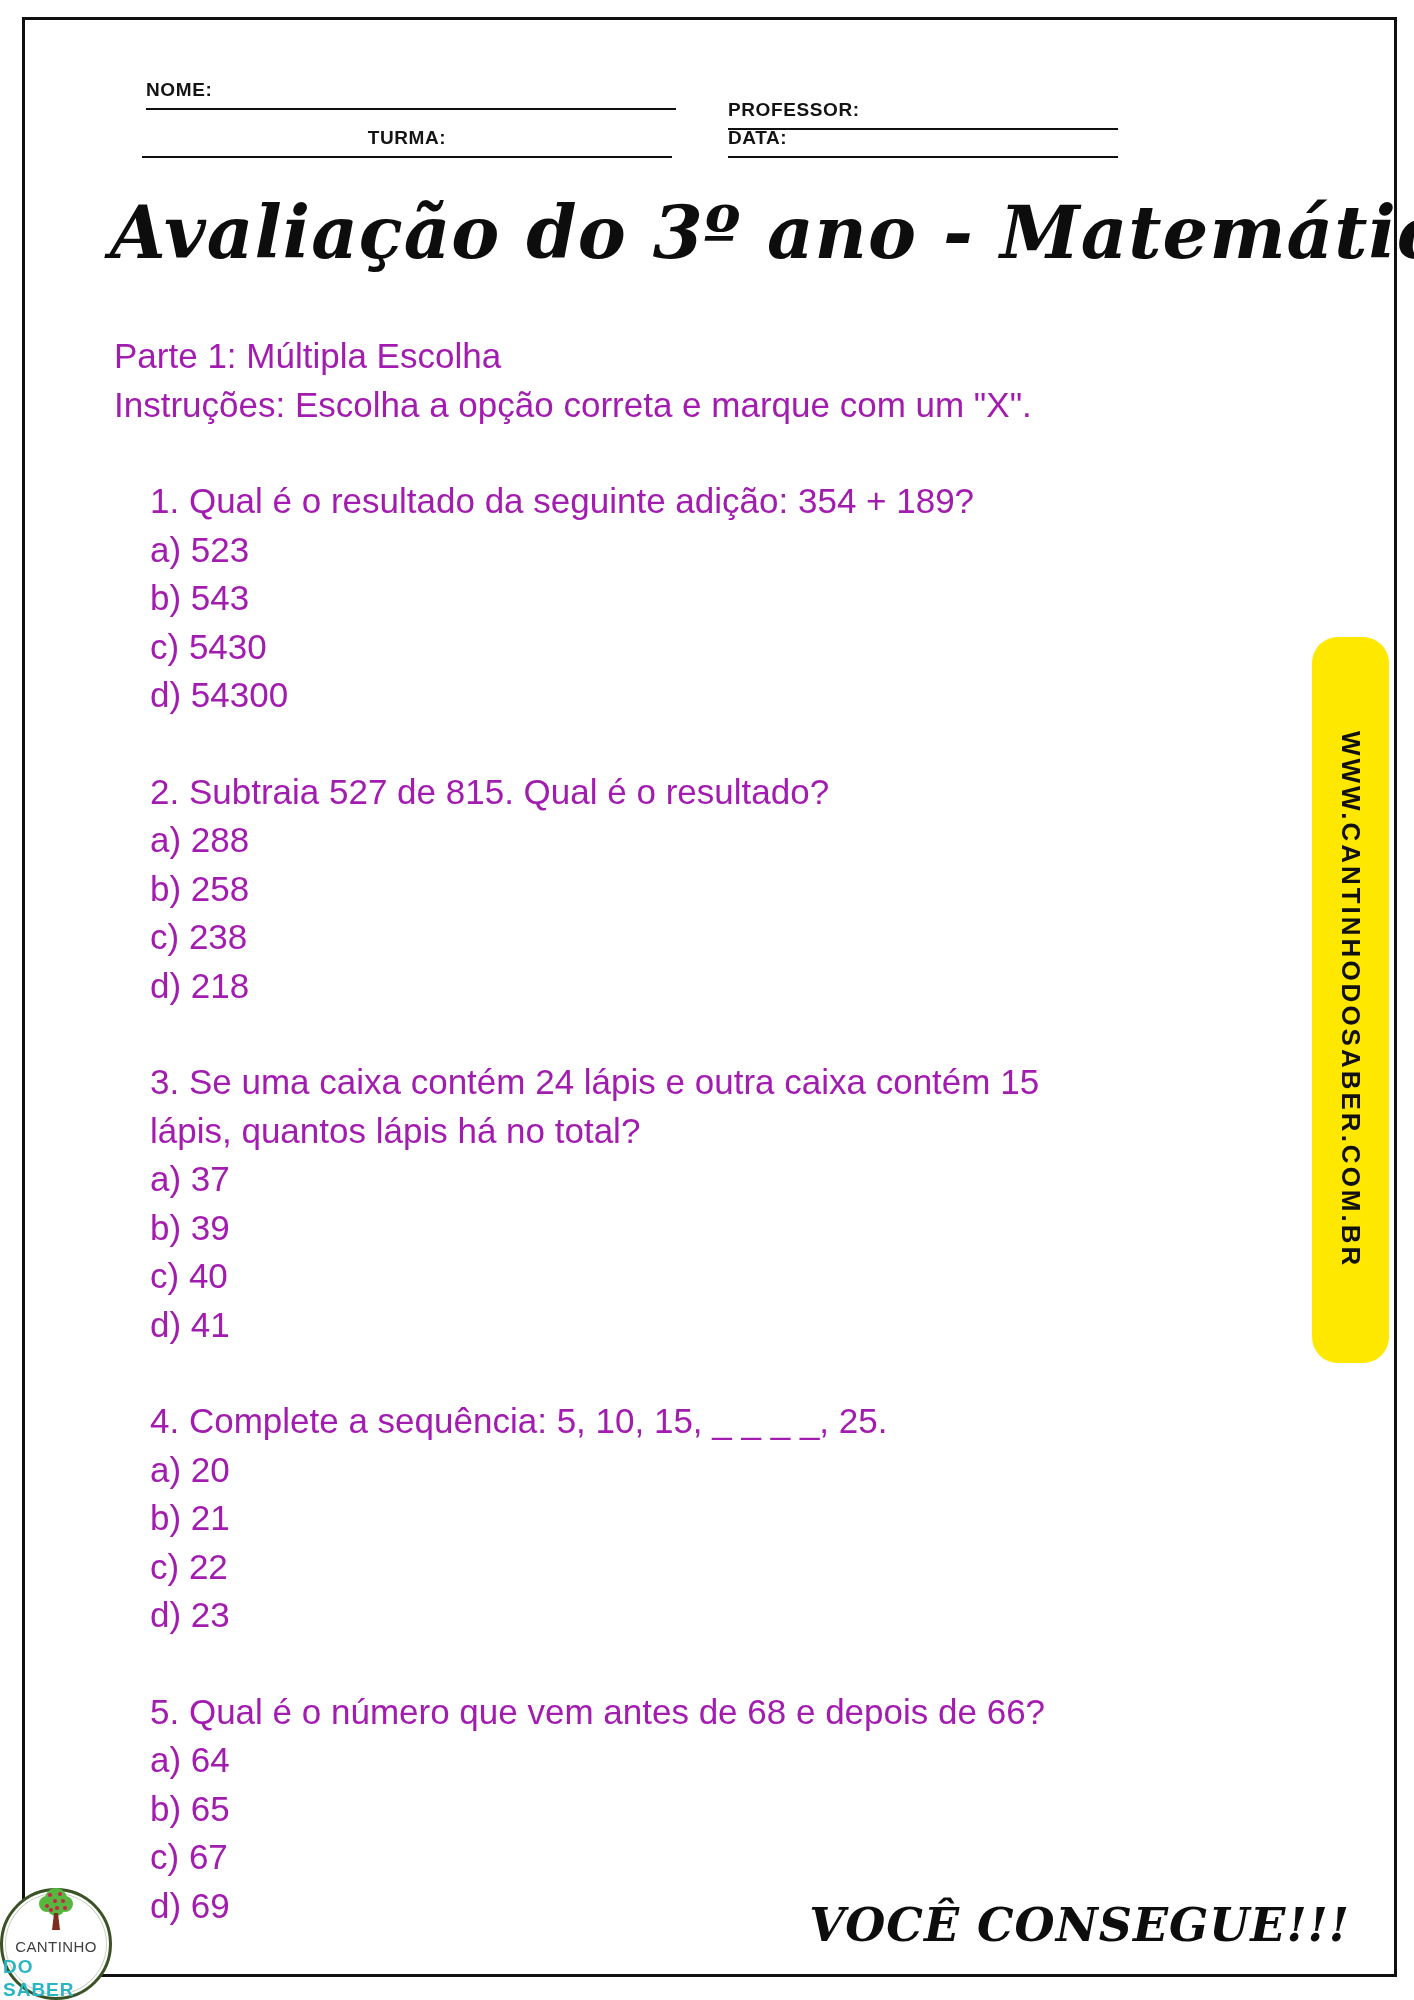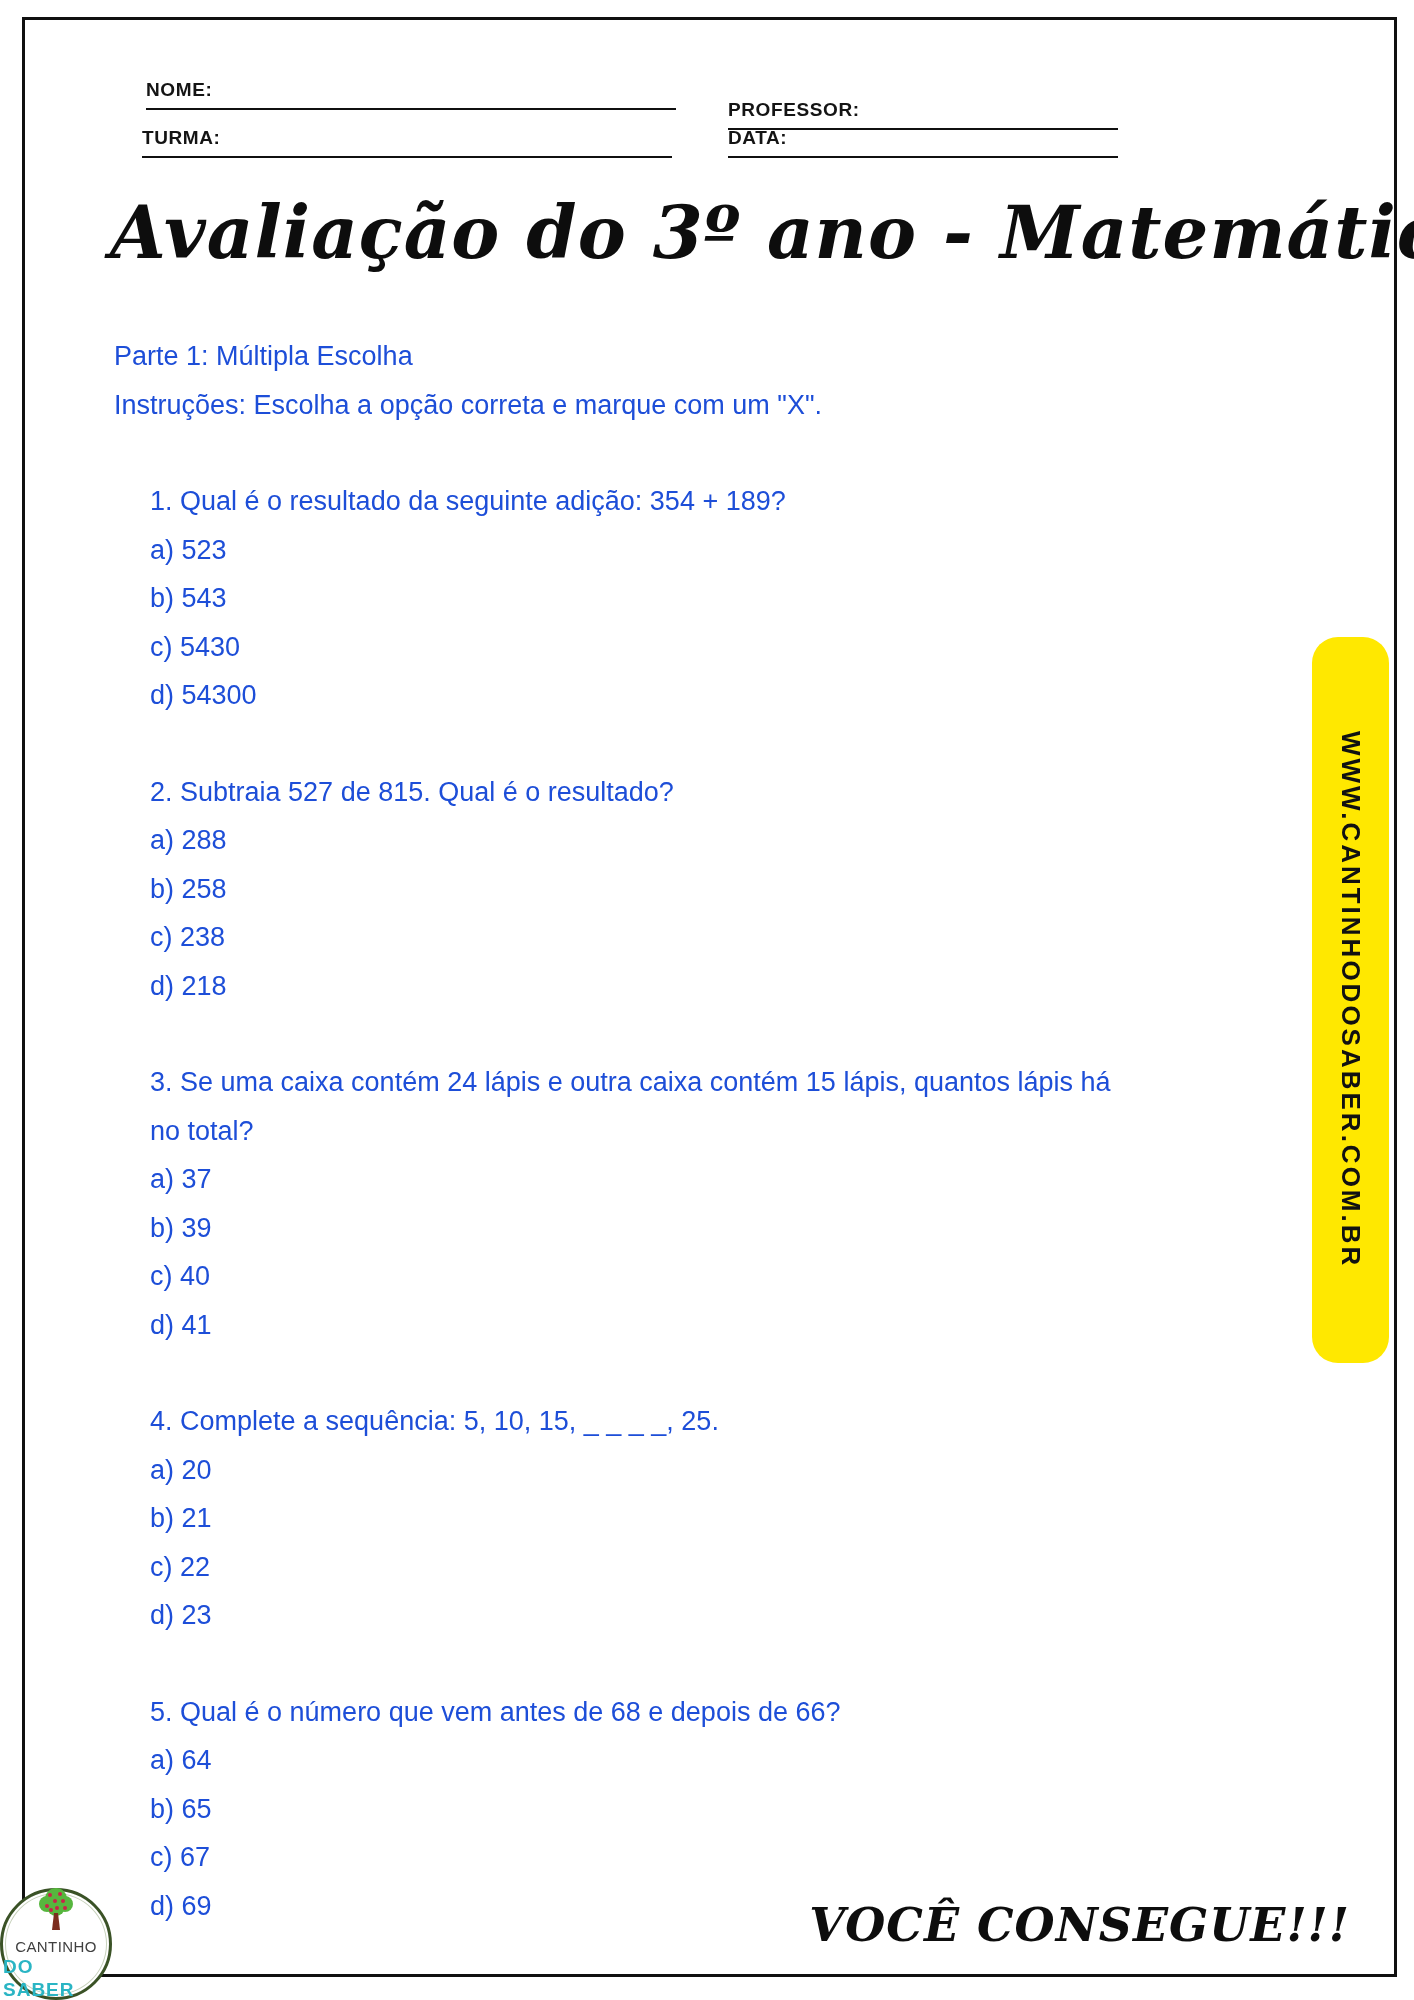--- a/index.html
+++ b/index.html
@@ -8,31 +8,31 @@
     font-family:"Liberation Sans",sans-serif;color:#141414;overflow:hidden;
   }
   .frame{
     position:absolute;left:22px;top:17px;width:1375px;height:1960px;
     border:3px solid #101010;box-sizing:border-box;
   }
   
   .hfield{position:absolute;border-bottom:2px solid #101010;box-sizing:border-box;height:31px;}
   .hfield-nome {left:146px;top:79px;width:530px;}
   .hfield-prof {left:728px;top:79px;width:390px;margin-top:20px;}
-  .hfield-turma{left:142px;top:127px;width:530px;}
+  .hfield-turma{left:142px;top:127px;width:530px;text-align:center;}
   .hfield-data {left:728px;top:127px;width:390px;}
   .flabel{font-size:19px;font-weight:700;letter-spacing:.6px;color:#141414;}
   
   .title{
     position:absolute;left:110px;top:192px;
     font-family:"DejaVu Serif",serif;font-style:italic;font-weight:700;
     font-size:72px;line-height:1.15;letter-spacing:1px;white-space:nowrap;color:#0d0d0d;
   }
   
-  .bodytext{position:absolute;left:114px;top:332px;width:1010px;font-size:27px;line-height:48.5px;color:#1d4ed8;}
+  .bodytext{position:absolute;left:114px;top:332px;width:1010px;font-size:35px;line-height:48.5px;color:#a21caf;}
   .bodytext p{margin:0;}
   .mt{margin-top:48px;margin-left:36px;}
   .part-heading{font-weight:500;}
   
   .banner{
     position:absolute;left:1312px;top:637px;width:77px;height:726px;
     background:#FFE800;border-radius:26px;
     display:flex;align-items:center;justify-content:center;
   }
   .banner span{

